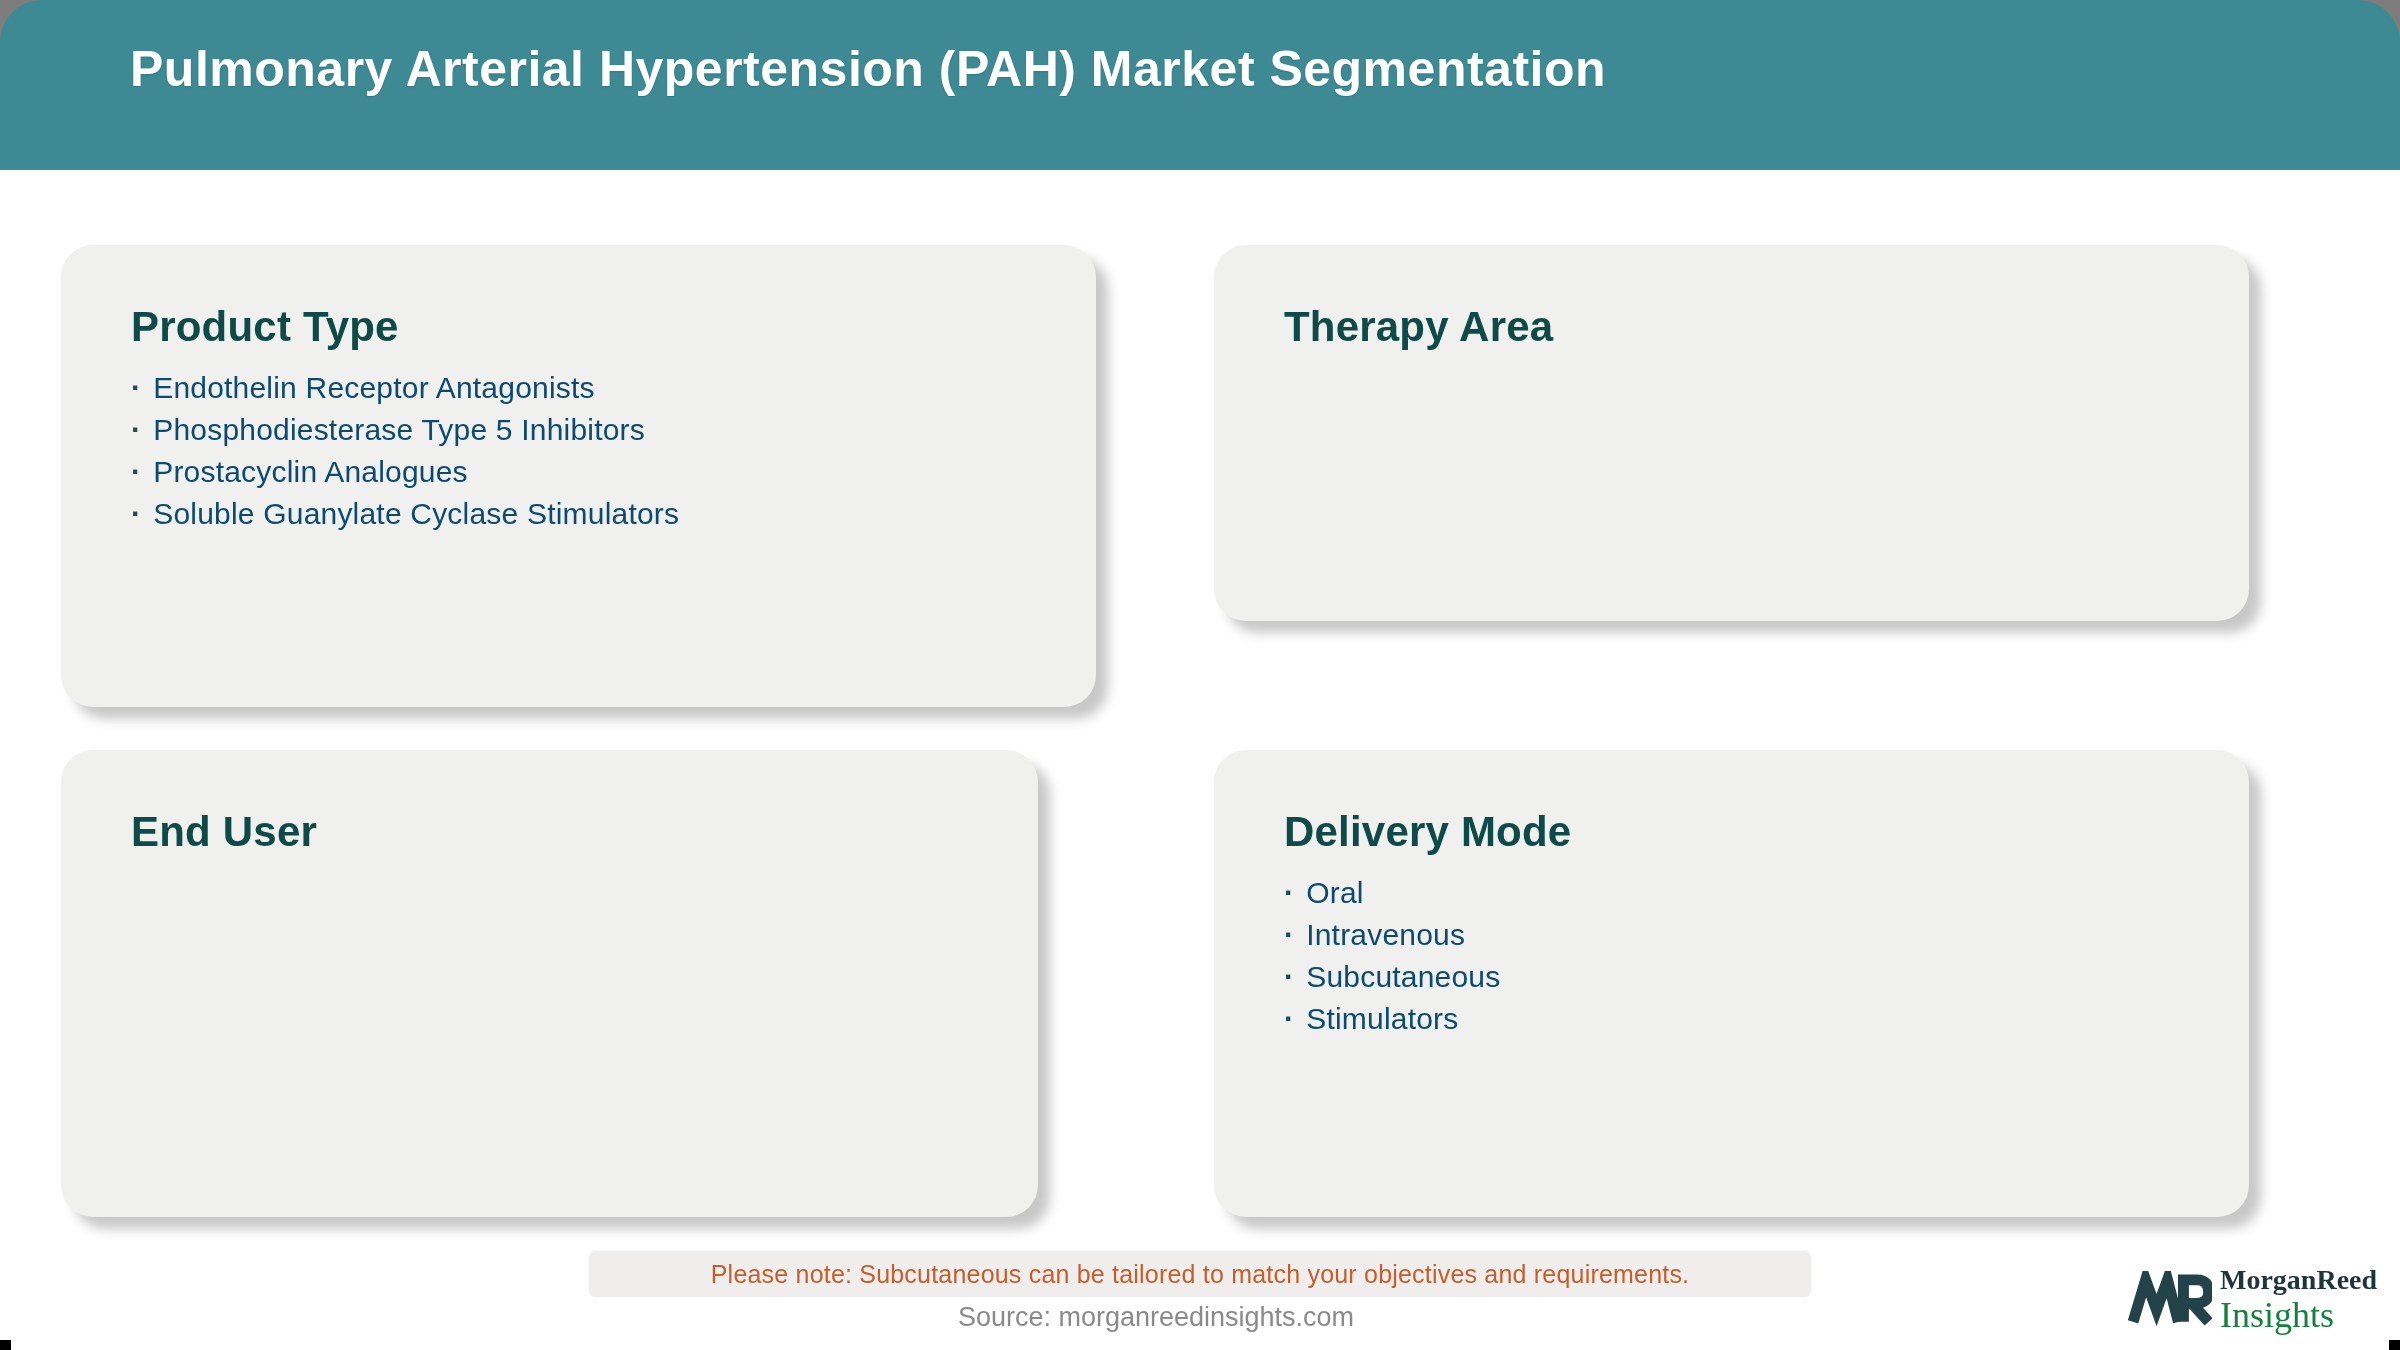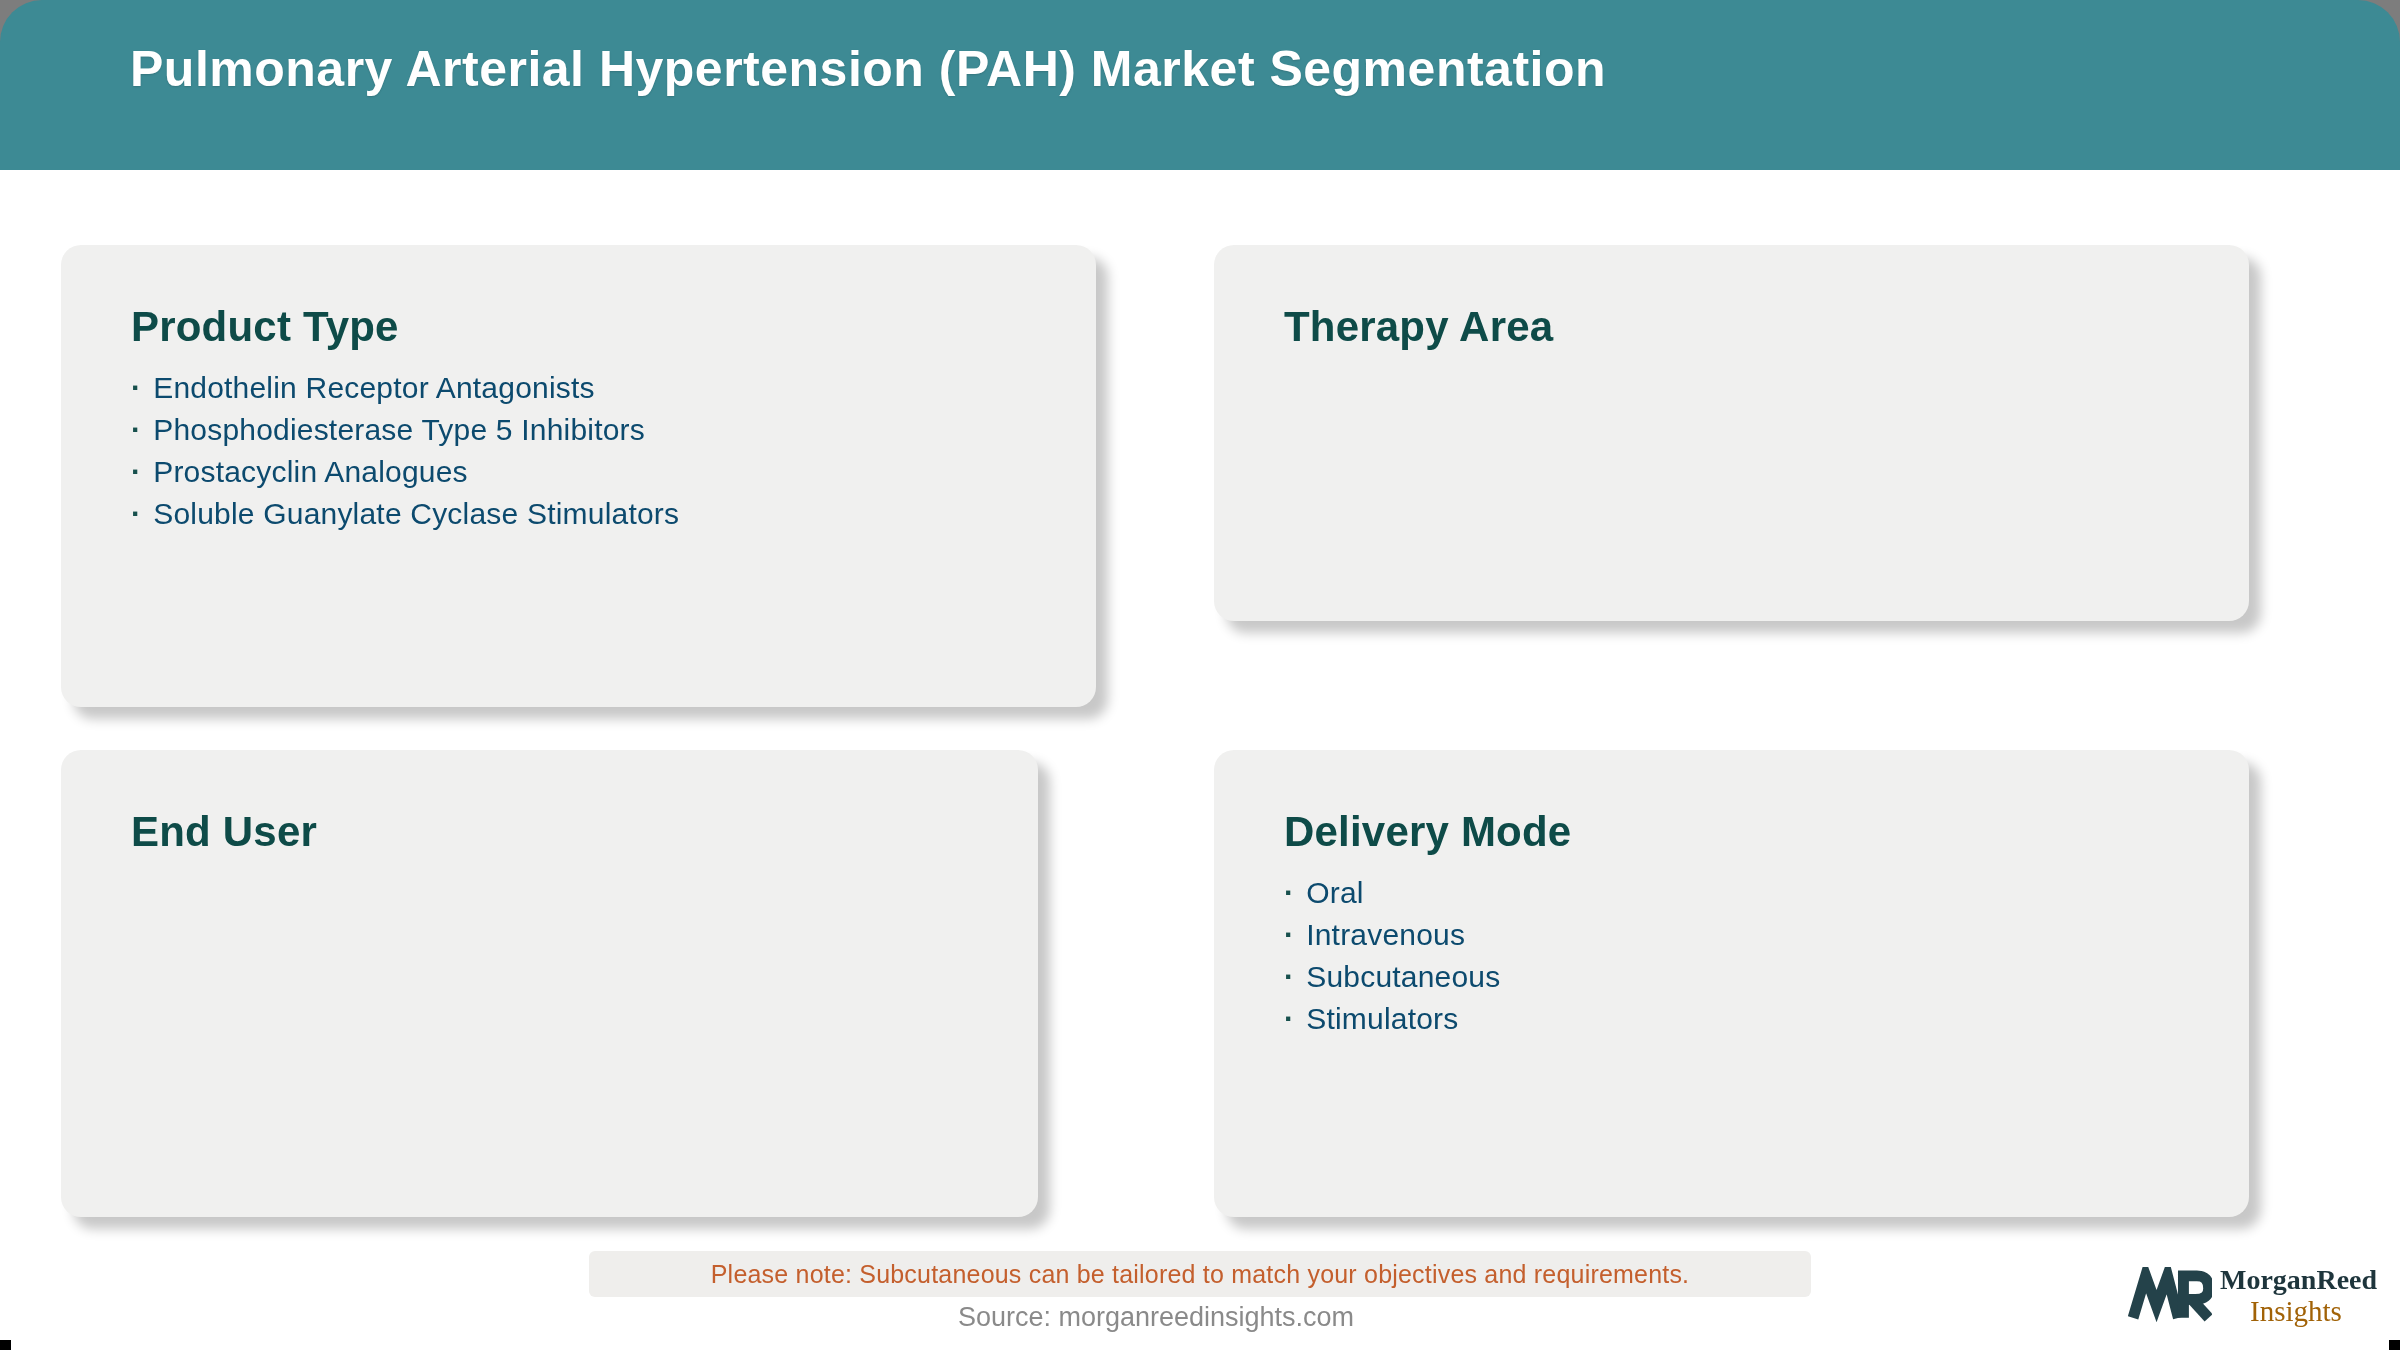--- a/index.html
+++ b/index.html
@@ -21,21 +21,21 @@
   }
   .header-title{
     position:absolute;left:130px;top:40px;
     font-size:50px;font-weight:700;color:#ffffff;letter-spacing:.5px;
     text-shadow:0 1px 2px rgba(0,0,0,.15);
     white-space:nowrap;
   }
 
   
   .card{
-    position:absolute;background:#f0f0ef;border-radius:20px;
+    position:absolute;background:#f0f0ef;border-radius:32px;
     box-shadow:12px 12px 12px rgba(0,0,0,0.22);
     padding:58px 70px;box-sizing:border-box;z-index:1;
   }
   .card.c0{left:61px;  top:245px;width:1035px;height:462px;}
   .card.c1{left:1214px;top:245px;width:1035px;height:376px;}
   .card.c2{left:61px;  top:750px;width:977px;height:467px;}
   .card.c3{left:1214px;top:750px;width:1035px;height:467px;}
   .card-title{
     font-size:42px;font-weight:700;color:#0e4b48;letter-spacing:.2px;
   }
@@ -63,21 +63,21 @@
     font-size:27px;color:#8a8a8a;z-index:1;
   }
 
   
   .logo{
     position:absolute;left:2128px;top:1266px;display:flex;align-items:center;z-index:1;
   }
   .logo-mark{width:84px;height:58px;flex:0 0 auto;}
   .logo-text{margin-left:8px;font-family:"Liberation Serif", serif;line-height:1;}
   .logo-name{font-size:28px;font-weight:700;color:#1e353c;white-space:nowrap;}
-  .logo-tagline{font-size:29px;color:#a16207;margin-top:3px;margin-left:30px;}
+  .logo-tagline{font-size:36px;color:#15803d;margin-top:3px;}
 
   
   .corner-mark{position:absolute;width:11px;height:10px;background:#000;bottom:0;z-index:2;}
   .corner-mark.bl{left:0;}
   .corner-mark.br{right:0;}
 </style>
 </head>
 <body>
 
 <div class="corner-backdrop left"></div>

